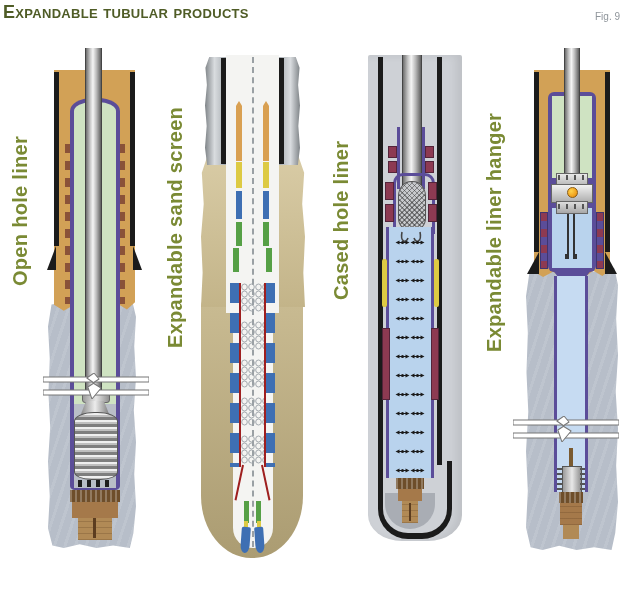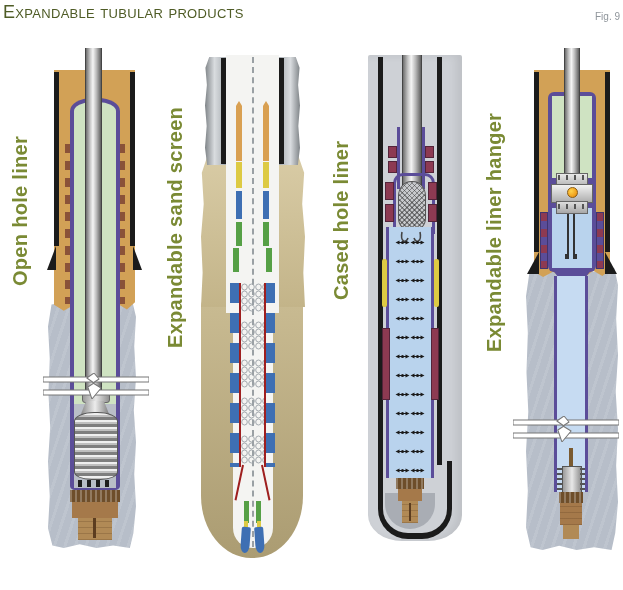--- a/index.html
+++ b/index.html
@@ -6,21 +6,21 @@
     --title-green:#4f5c26; --label-green:#7a8a34; --fig-gray:#8f959b; --source-gray:#8a8f94;
     --tan:#d2a156; --khaki:#ab9c72; --light-tan:#d9cca6; --rock:#b7bec9; --casing:#1b1b1b;
     --column-gray:#ced1d6; --purple:#5b4d99; --light-green:#cfe3c2; --light-blue:#b9d3ed;
     --pale-blue:#c6dbf2; --maroon:#8d3a52; --anchor-brown:#8a5238; --shoe-brown:#a5794a;
     --orange:#d9a052; --yellow-seg:#ddca43; --blue-seg:#3e6fb3; --green-seg:#56a046; --red-line:#9e1f1f;
   }
   html,body{margin:0;padding:0;background:#fff;}
   .canvas{position:relative;width:623px;height:590px;background:#fff;overflow:hidden;
           font-family:"Liberation Sans",sans-serif;}
   figure{display:contents;margin:0;}
-  .title{position:absolute;left:3px;top:2px;font-size:18px;font-weight:normal;
+  .title{position:absolute;left:3px;top:2px;font-size:18px;font-weight:bold;
          font-variant:small-caps;letter-spacing:.3px;color:var(--title-green);}
   .figlabel{position:absolute;right:3px;top:11px;font-size:10px;color:var(--fig-gray);}
   .source{position:absolute;left:25px;top:570px;font-size:10px;color:var(--source-gray);}
   .vlabel{position:absolute;writing-mode:vertical-rl;transform:rotate(180deg);
           color:var(--label-green);font-size:20px;font-weight:bold;letter-spacing:.3px;}
   .lbl1{left:9px;top:84px;height:202px;}
   .lbl2{left:164px;top:62px;height:286px;}
   .lbl3{left:330px;top:72px;height:228px;}
   .lbl4{left:483px;top:58px;height:294px;}
   .art{position:absolute;}

